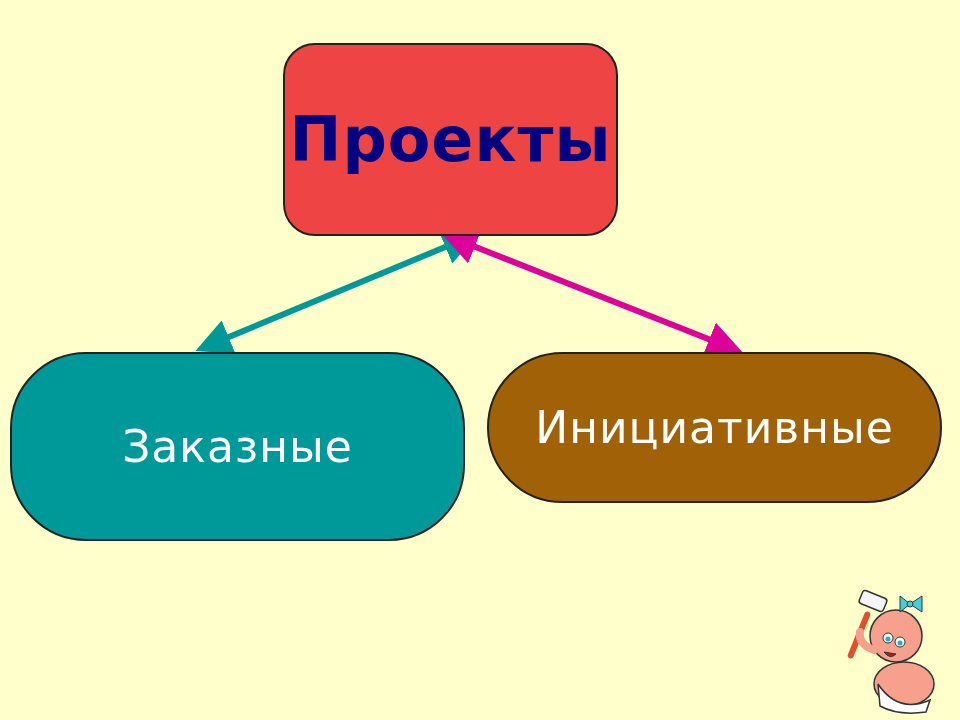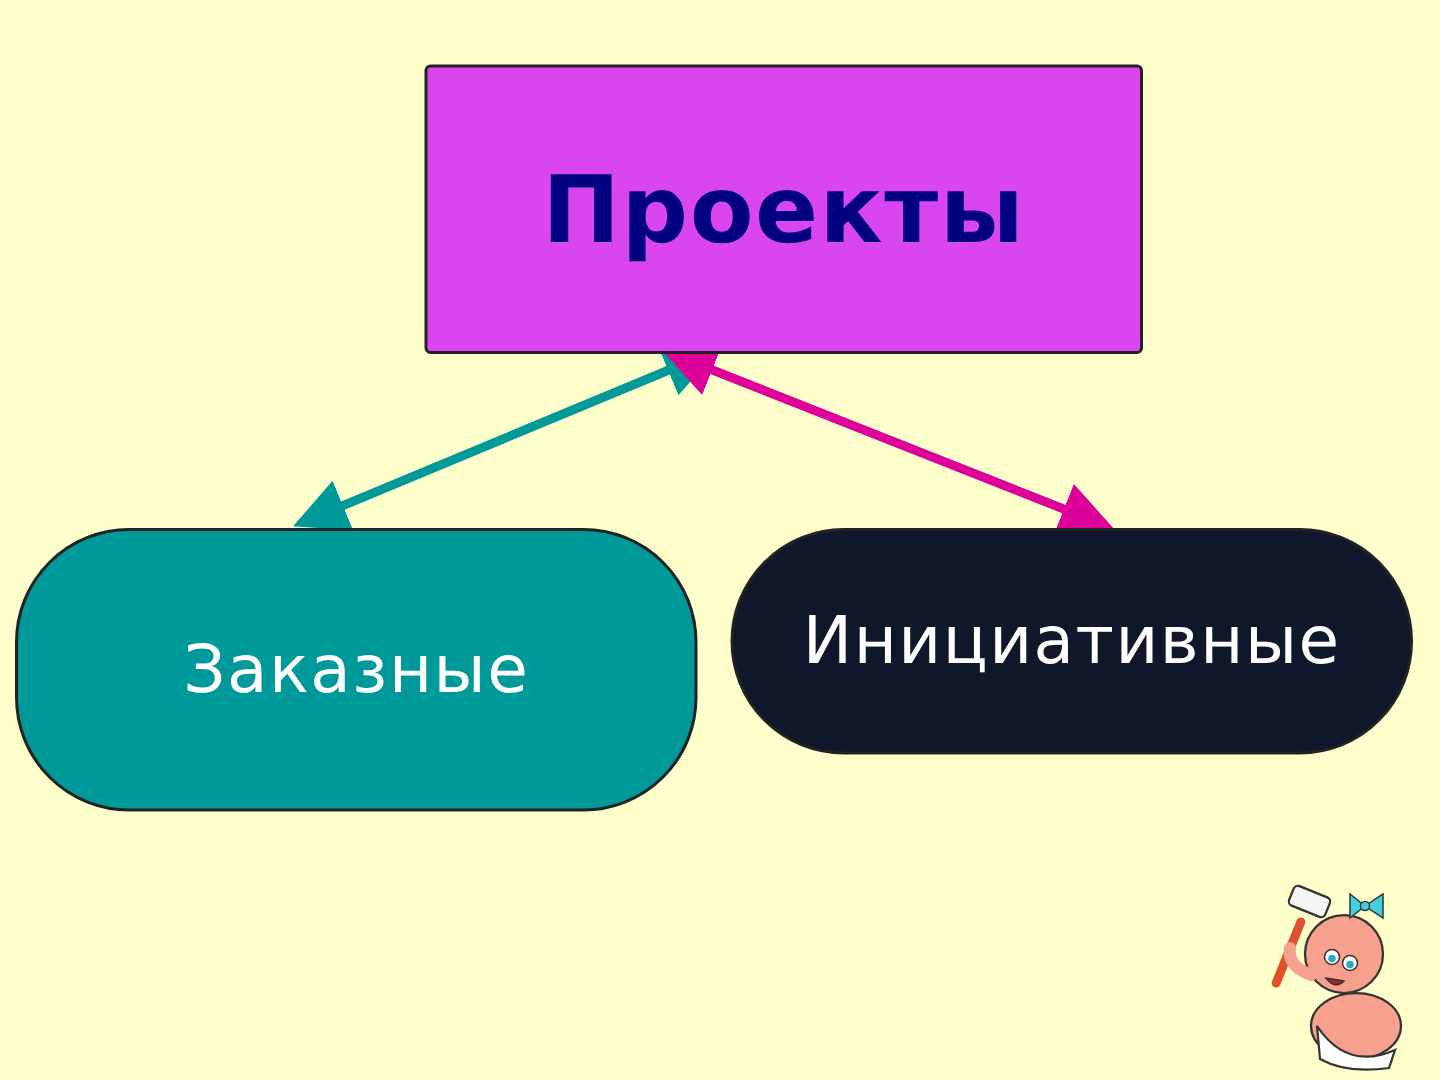--- a/index.html
+++ b/index.html
@@ -10,38 +10,38 @@
       overflow: hidden;
       font-family: "DejaVu Sans", sans-serif;
     }
     .node {
       position: absolute;
       box-sizing: border-box;
       border: 2px solid #222;
       display: flex; align-items: center; justify-content: center;
     }
     #root-node {
-      left: 283px; top: 43px; width: 479px; height: 193px;
-      background: #d946ef;
-      border-radius: 4px;
+      left: 283px; top: 43px; width: 335px; height: 193px;
+      background: #ef4444;
+      border-radius: 32px;
     }
     #root-node .label {
       color: #000080;
       font-size: 62px;
       font-weight: bold;
       letter-spacing: 1px;
     }
     #left-node {
       left: 10px; top: 352px; width: 455px; height: 189px;
       background: #009999;
       border-radius: 76px;
     }
     #right-node {
       left: 487px; top: 352px; width: 455px; height: 151px;
-      background: #0f172a;
+      background: #a16207;
       border-radius: 76px;
     }
     .child-label {
       color: #ffffff;
       font-size: 44px;
       letter-spacing: 1px;
     }
     #arrows { position: absolute; left: 0; top: 0; }
     #clipart { position: absolute; left: 838px; top: 588px; }
   </style>

